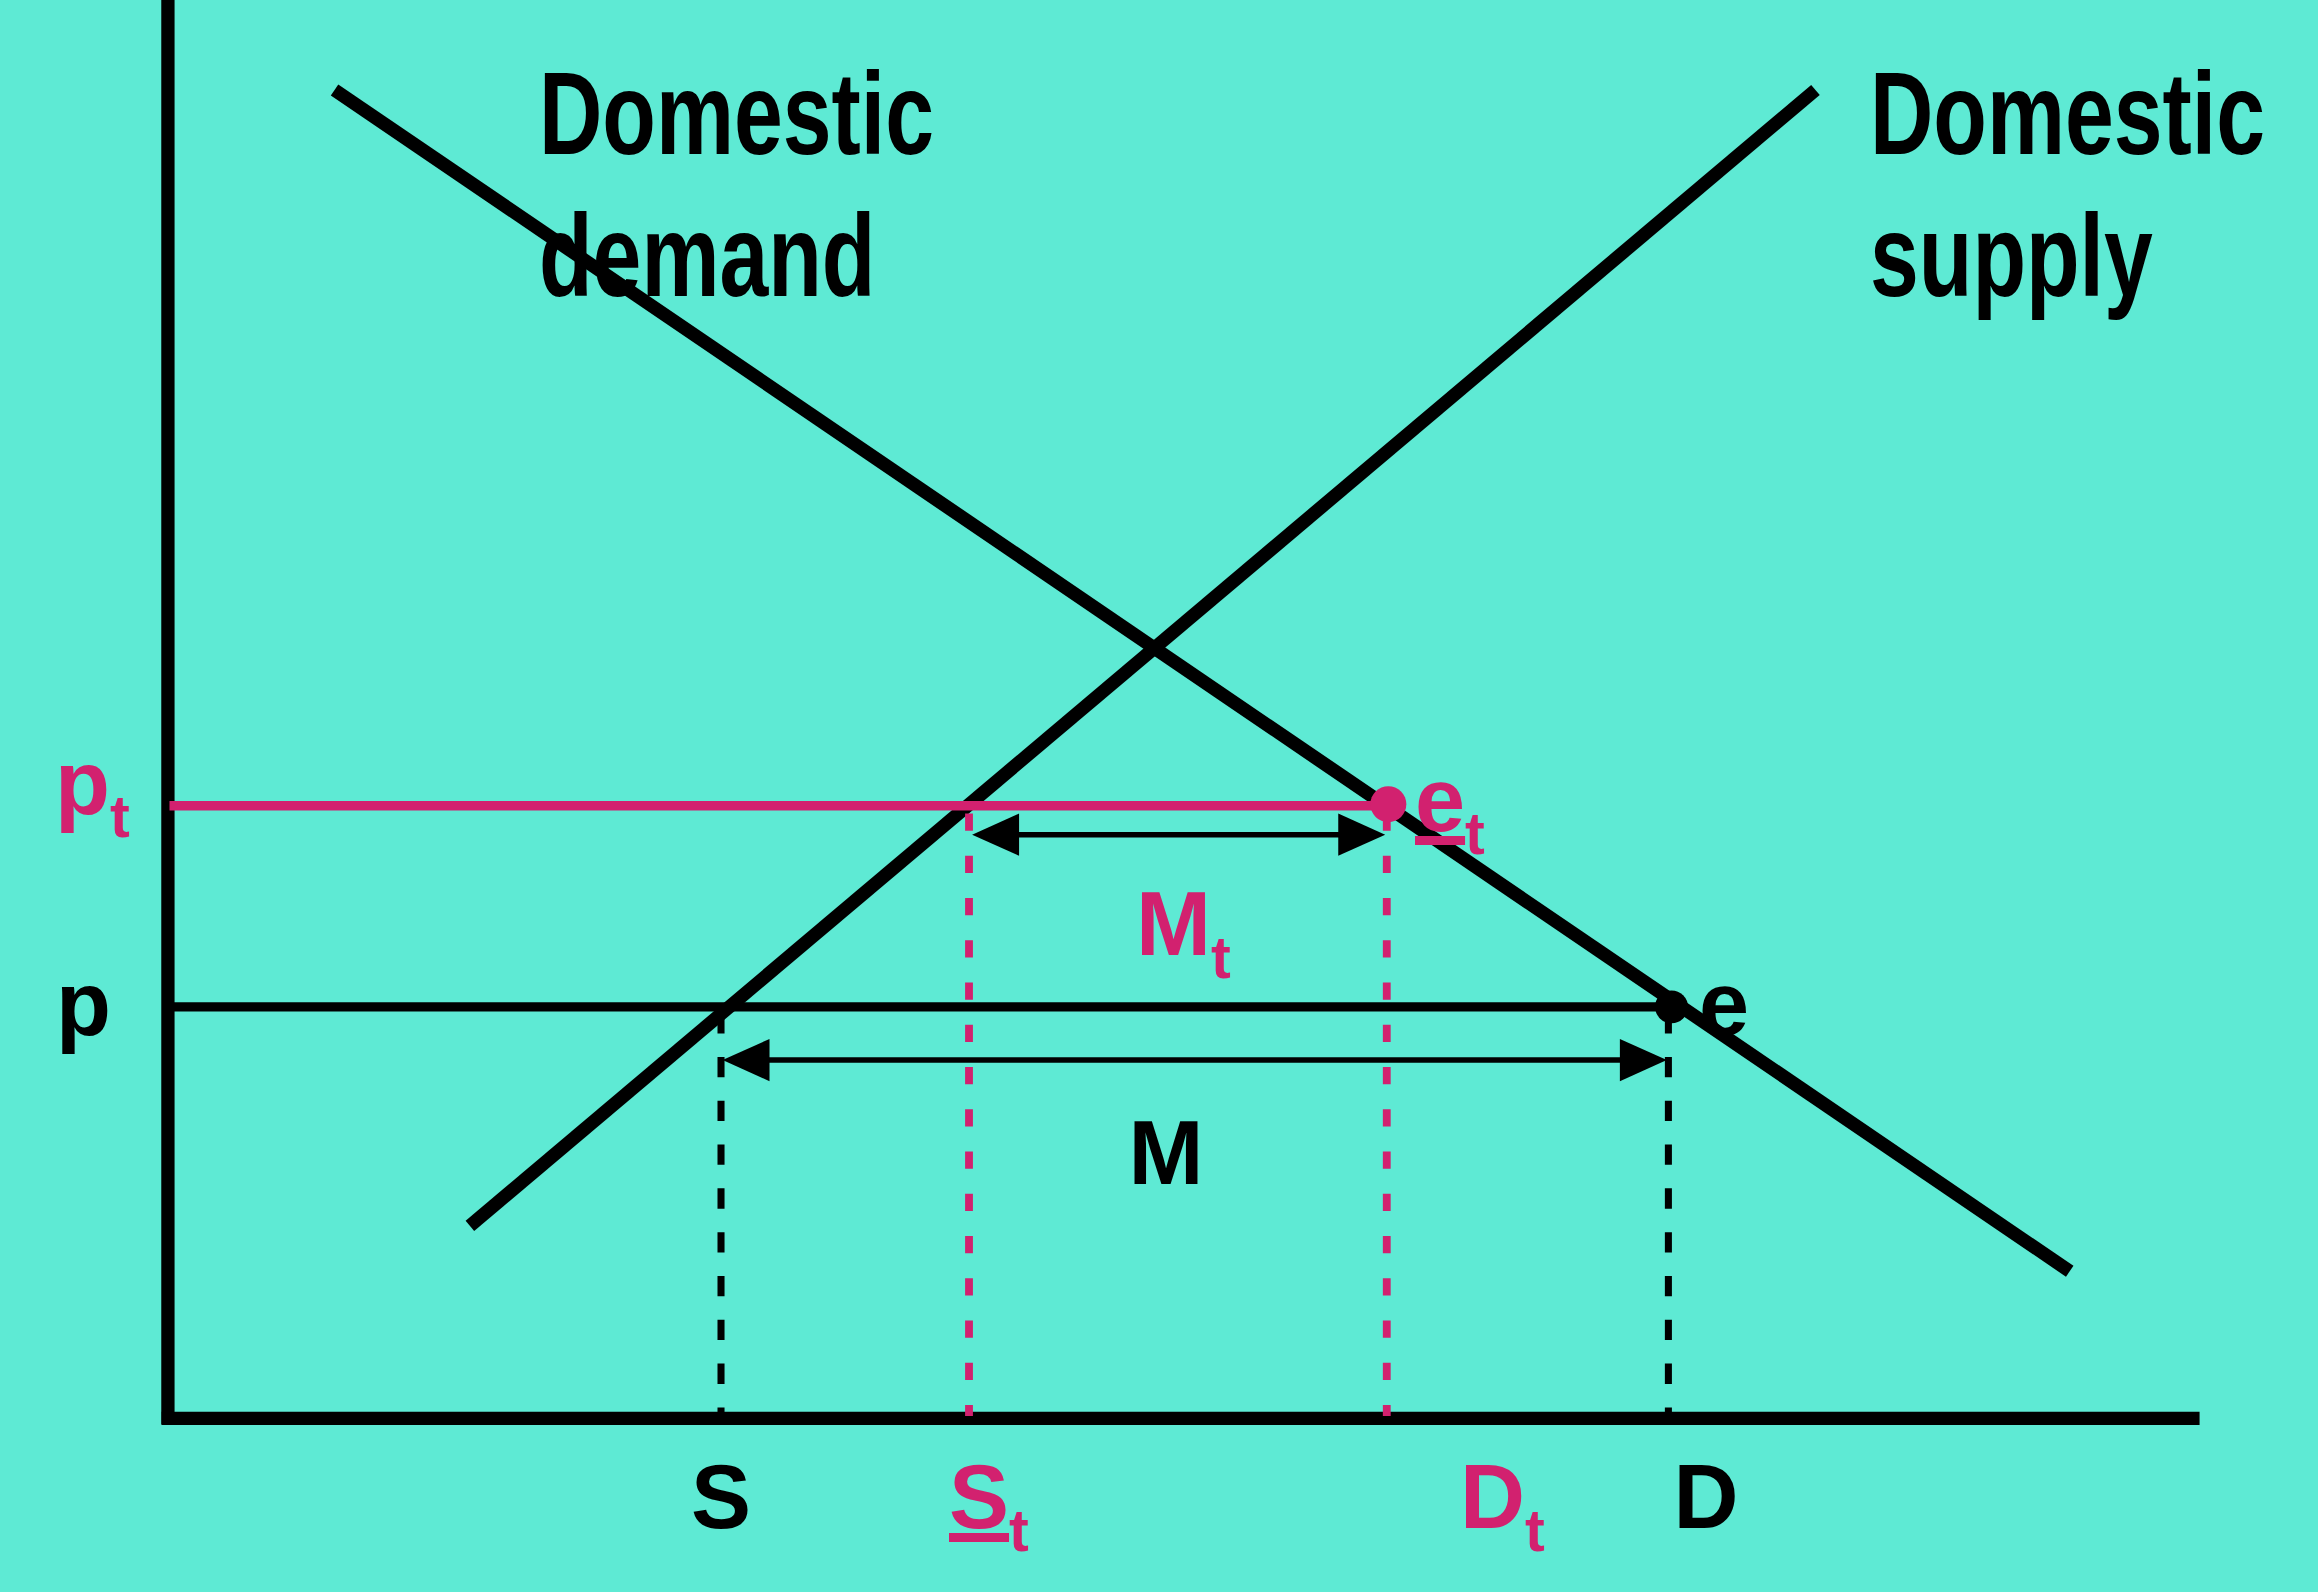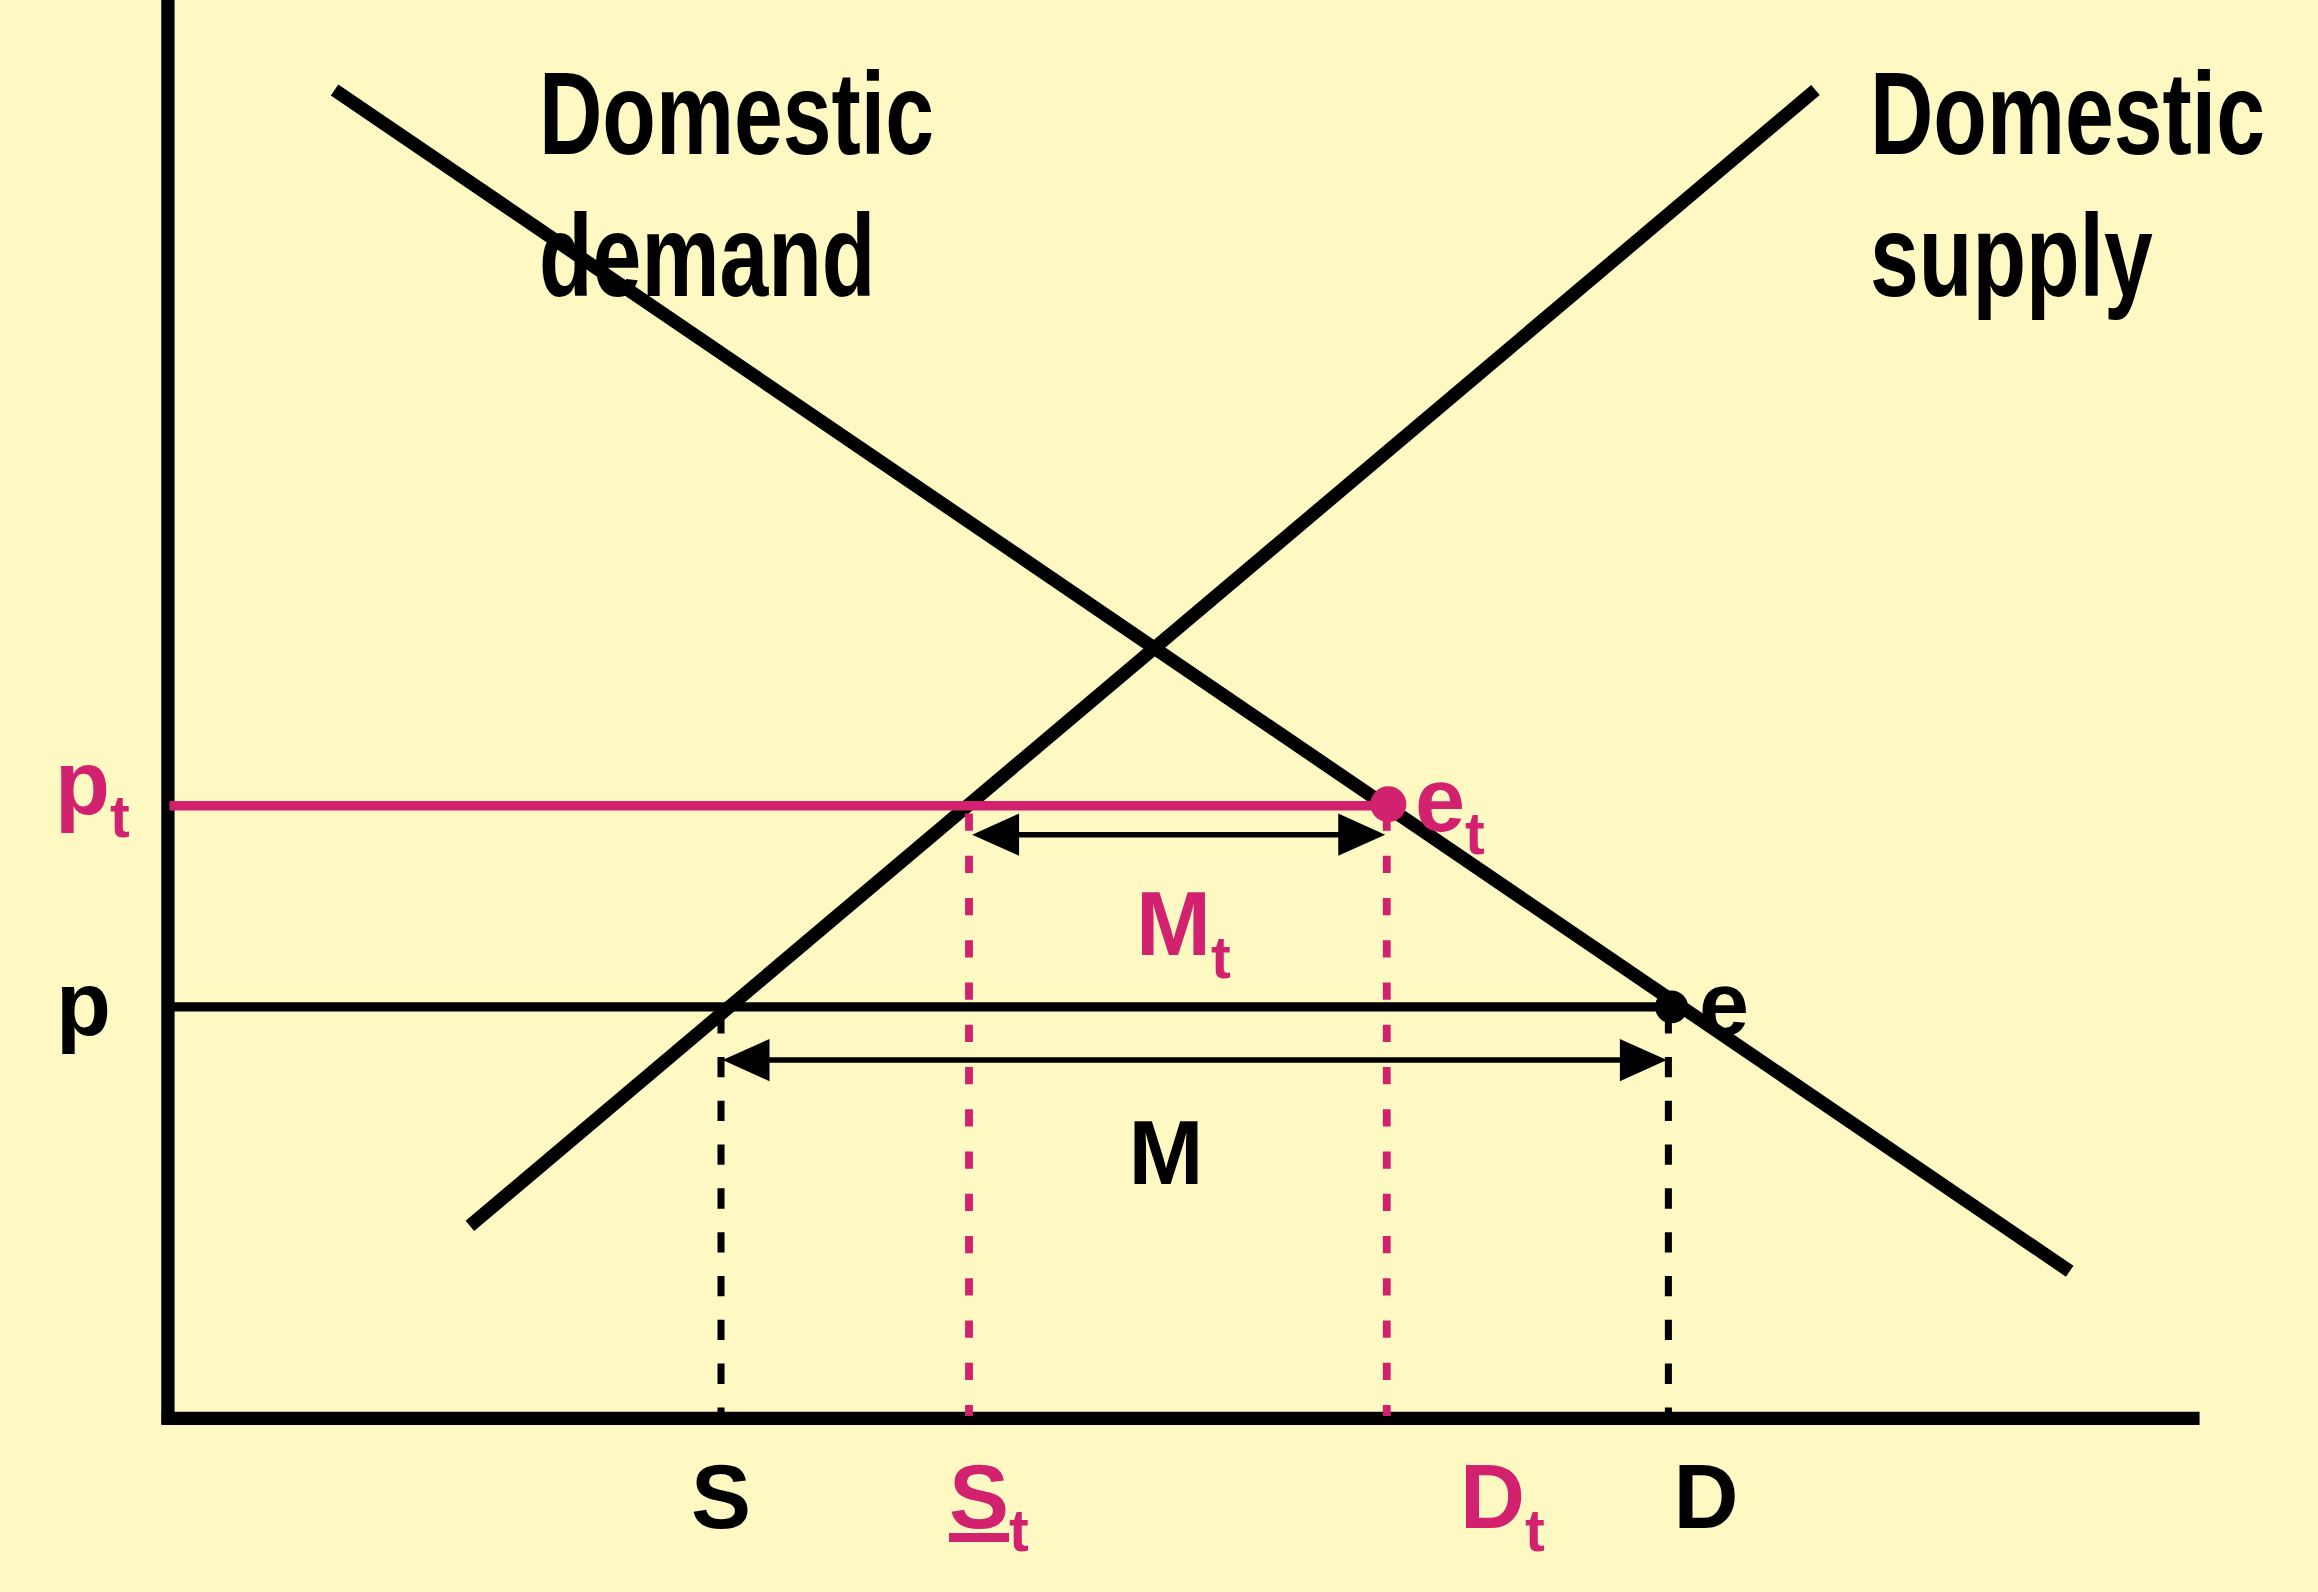--- a/index.html
+++ b/index.html
@@ -1,20 +1,20 @@
 <!DOCTYPE html>
 <html style="font-size:12.5px"><head>
 <meta charset="utf-8">
 <style>
   html, body { margin: 0; padding: 0; background: #ffffff; }
   .stage {
     position: relative;
     width: 2319px;
     height: 1592px;
-    background: #fef9c3;
+    background: #5eead4;
     overflow: hidden;
     font-family: "Liberation Sans", "DejaVu Sans", sans-serif;
   }
   .stage svg { position: absolute; left: 0; top: 0; }
 
   .lbl {
     position: absolute;
     font-weight: 700;
     line-height: 1;
     white-space: nowrap;
@@ -25,21 +25,21 @@
   .title {
     font-size: 117px;
     line-height: 142px;
     transform: scaleX(0.75);
     transform-origin: left top;
   }
   .title span { display: block; }
 
   .pt-lbl   { left: 55px;   top: 738px;  font-size: 90px; }
   .p-lbl    { left: 56px;   top: 959px; font-size: 90px; }
-  .et-lbl   { left: 1415px; top: 755px;  font-size: 90px; }
+  .et-lbl   { left: 1415px; top: 755px;  font-size: 90px; text-decoration: underline; }
   .e-lbl    { left: 1699px; top: 959px; font-size: 90px; }
   .mt-lbl   { left: 1136px; top: 863px; font-size: 90px; margin-top: 16px; }
   .m-lbl    { left: 1166px; top: 1108px; font-size: 90px; transform: translateX(-50%); }
   .s-lbl    { left: 721px;  top: 1452px; font-size: 90px; transform: translateX(-50%); }
   .st-lbl   { left: 949px; top: 1452px; font-size: 90px; text-decoration: underline; }
   .dt-lbl   { left: 1460px; top: 1452px; font-size: 90px; }
   .d-lbl    { left: 1706px; top: 1452px; font-size: 90px; transform: translateX(-50%); }
 
   .sub {
     font-size: 0.66em;

